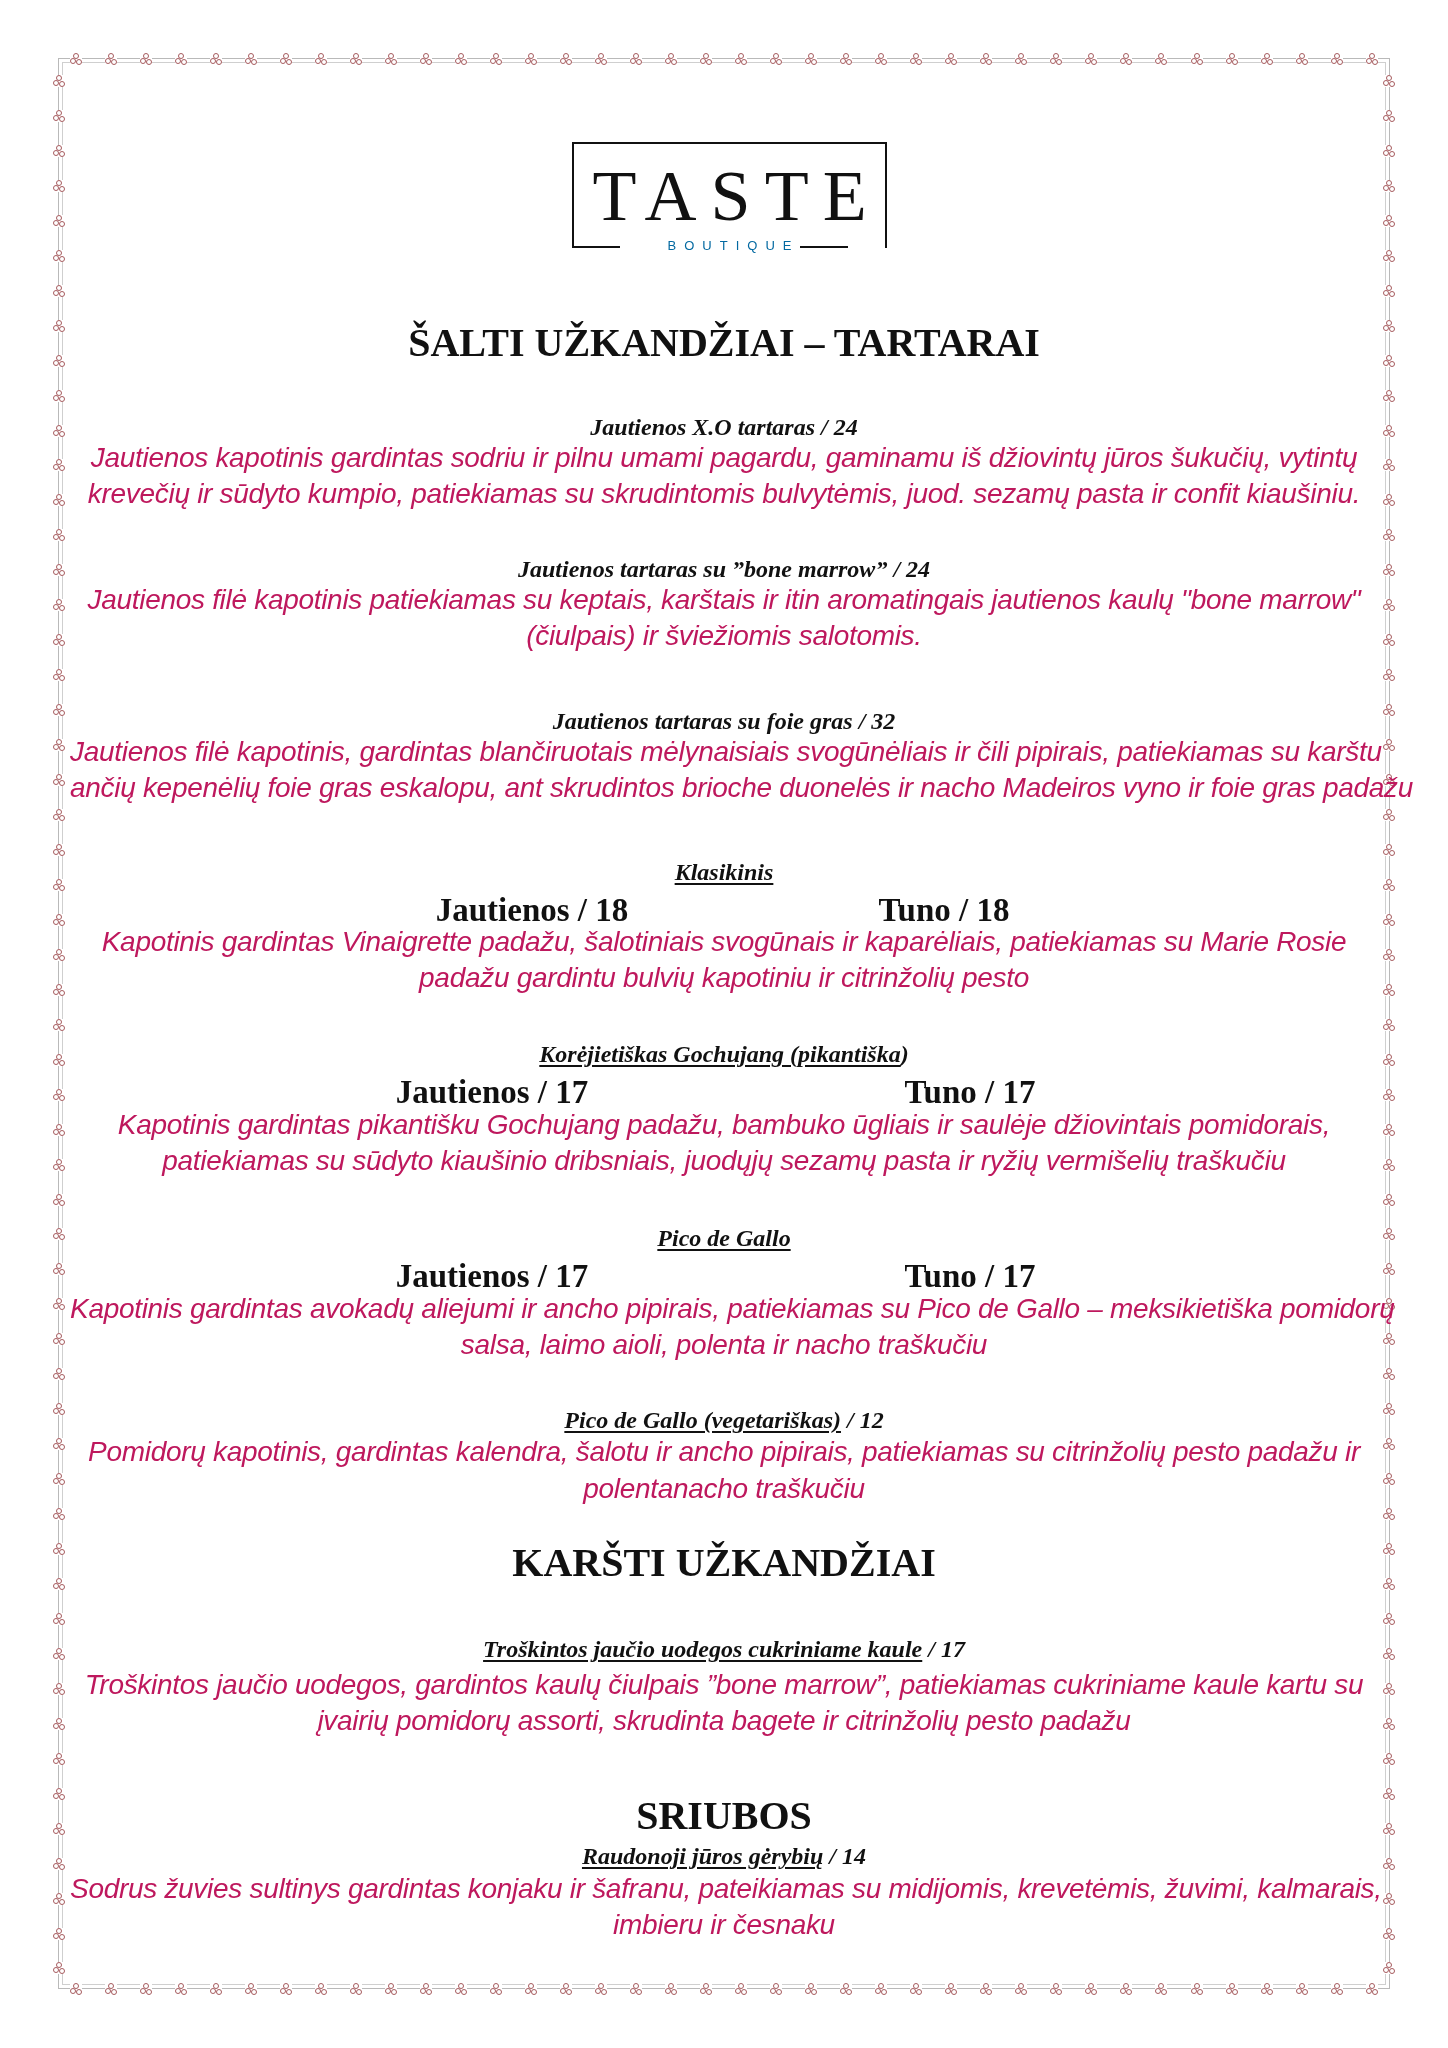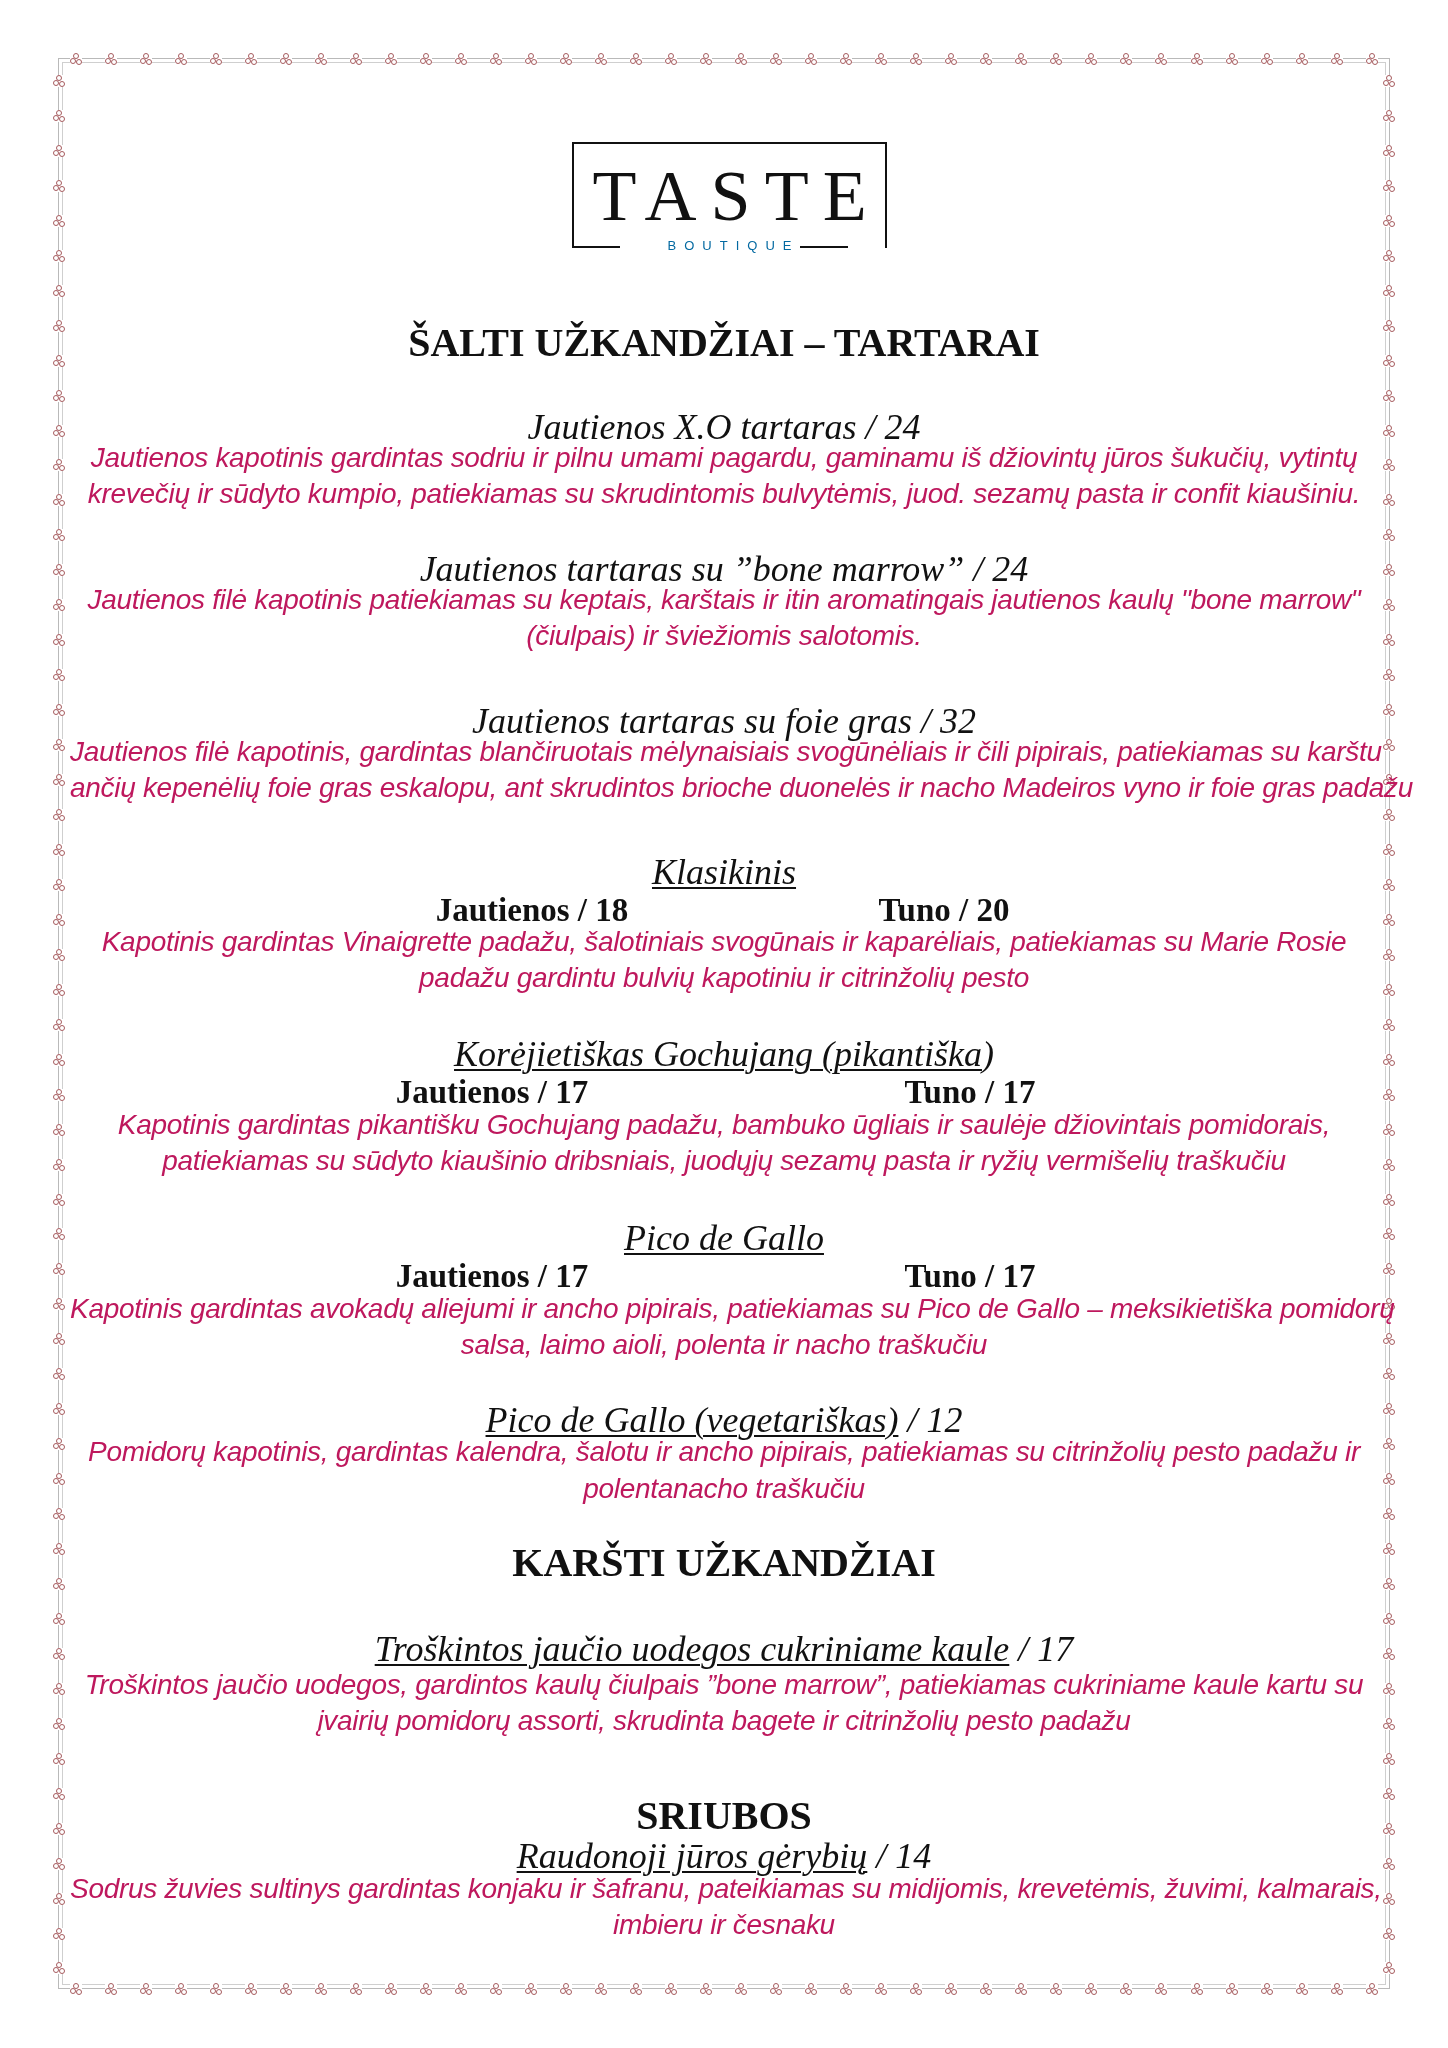--- a/index.html
+++ b/index.html
@@ -17,21 +17,21 @@
 
   .logo { position: absolute; left: 572px; top: 142px; width: 276px; height: 106px; }
   .logo-box { position: absolute; left: 0; top: 0; width: 315px; height: 106px; border: 2px solid #111; border-bottom: none; box-sizing: border-box; }
   .logo-bottom-left { position: absolute; left: 0; top: 104px; width: 48px; height: 2px; background: #111; }
   .logo-bottom-right { position: absolute; right: 0; top: 104px; width: 48px; height: 2px; background: #111; }
   .logo-title { position: absolute; left: 0; width: 315px; top: 14px; text-align: center; font-family: "Liberation Serif", serif; font-size: 72px; letter-spacing: 14px; text-indent: 14px; line-height: 80px; color: #111; }
   .logo-sub { position: absolute; left: 0; width: 315px; top: 94px; text-align: center; font-family: "Liberation Sans", sans-serif; font-size: 13px; letter-spacing: 8px; text-indent: 8px; line-height: 20px; color: #0369a1; }
 
   .line { position: absolute; left: 70px; width: 1308px; text-align: center; white-space: nowrap; }
   .h-section { font-family: "Liberation Serif", serif; font-weight: bold; font-size: 40px; line-height: 46px; }
-  .h-item { font-family: "Liberation Serif", serif; font-weight: normal; font-style: italic; font-size: 36px; line-height: 32px; }
+  .h-item { font-family: "Liberation Serif", serif; font-weight: bold; font-style: italic; font-size: 24px; line-height: 32px; }
   .h-item u { text-decoration: underline; text-decoration-thickness: 2px; text-underline-offset: 3px; }
   .desc { font-family: Liberation Sans, sans-serif; font-style: italic; font-size: 28px; line-height: 30px; color: #be185d; letter-spacing: -0.3px; }
   .variant { position: absolute; font-family: "Liberation Serif", serif; font-weight: bold; font-size: 33px; line-height: 32px; white-space: nowrap; transform: translateX(-50%); }
 </style>
 </head>
 <body>
 
 <div class="frame"></div>
 <div class="frame-inner"></div>
 <div class="clover-row" style="top:53px">
@@ -990,21 +990,21 @@
 <div class="line h-item" style="top:553px">Jautienos tartaras su ”bone marrow”  / 24</div>
 <div class="line desc" style="top:585px">Jautienos filė kapotinis patiekiamas su keptais, karštais ir itin aromatingais jautienos kaulų "bone marrow"</div>
 <div class="line desc" style="top:621px">(čiulpais) ir šviežiomis salotomis.</div>
 
 <div class="line h-item" style="top:705px">Jautienos tartaras su foie gras / 32</div>
 <div class="line desc" style="top:737px">Jautienos filė kapotinis, gardintas blančiruotais mėlynaisiais svogūnėliais ir čili pipirais, patiekiamas su karštu</div>
 <div class="line desc" style="top:773px">ančių kepenėlių foie gras eskalopu, ant skrudintos brioche duonelės ir nacho Madeiros vyno ir foie gras padažu</div>
 
 <div class="line h-item" style="top:856px"><u>Klasikinis</u></div>
 <div class="variant" style="left:532px; top:894px">Jautienos / 18</div>
-<div class="variant" style="left:944px; top:894px">Tuno / 20</div>
+<div class="variant" style="left:944px; top:894px">Tuno / 18</div>
 <div class="line desc" style="top:927px">Kapotinis gardintas Vinaigrette padažu, šalotiniais svogūnais ir kaparėliais, patiekiamas su Marie Rosie</div>
 <div class="line desc" style="top:963px">padažu gardintu bulvių kapotiniu ir citrinžolių pesto</div>
 
 <div class="line h-item" style="top:1038px"><u>Korėjietiškas Gochujang (pikantiška</u><span>)</span></div>
 <div class="variant" style="left:492px; top:1076px">Jautienos / 17</div>
 <div class="variant" style="left:970px; top:1076px">Tuno / 17</div>
 <div class="line desc" style="top:1110px">Kapotinis gardintas pikantišku Gochujang padažu, bambuko ūgliais ir saulėje džiovintais pomidorais,</div>
 <div class="line desc" style="top:1146px">patiekiamas su sūdyto kiaušinio dribsniais, juodųjų sezamų pasta ir ryžių vermišelių traškučiu</div>
 
 <div class="line h-item" style="top:1222px"><u>Pico de Gallo</u></div>

